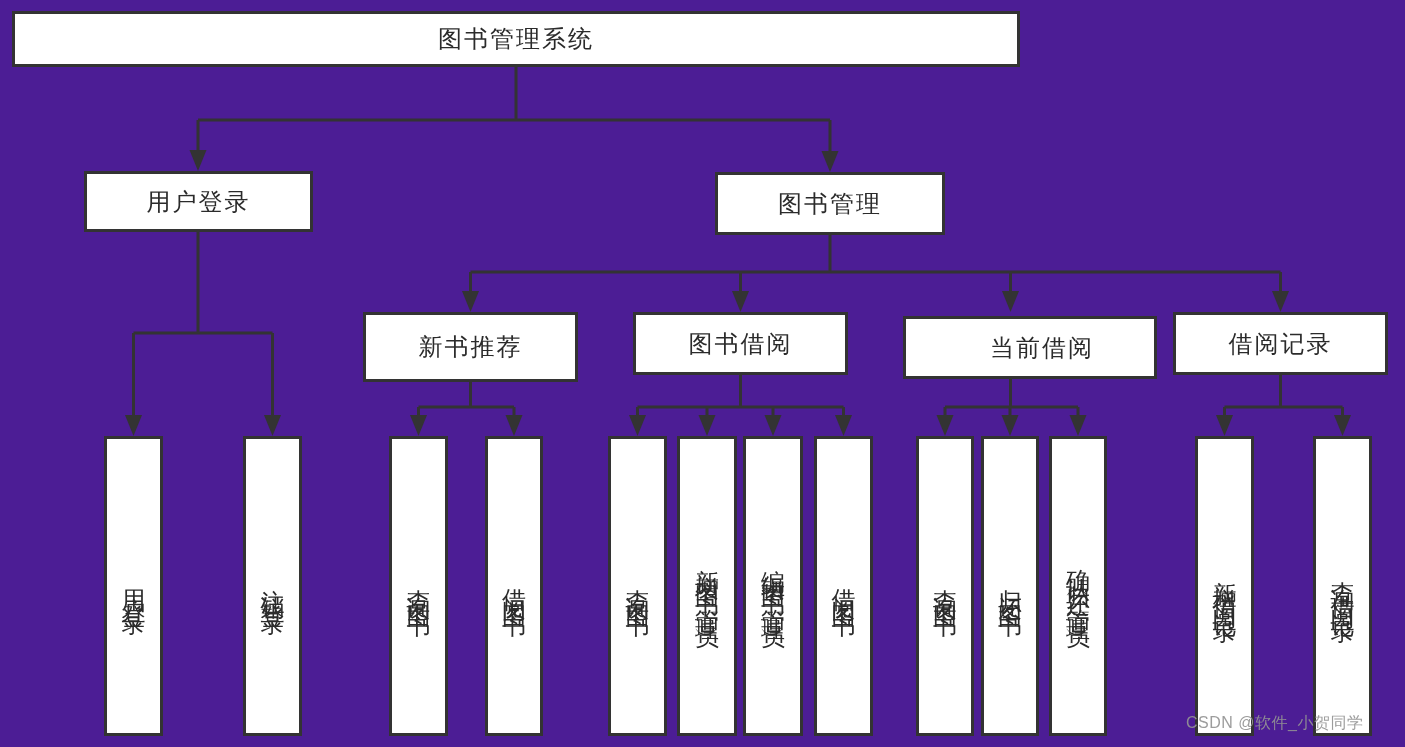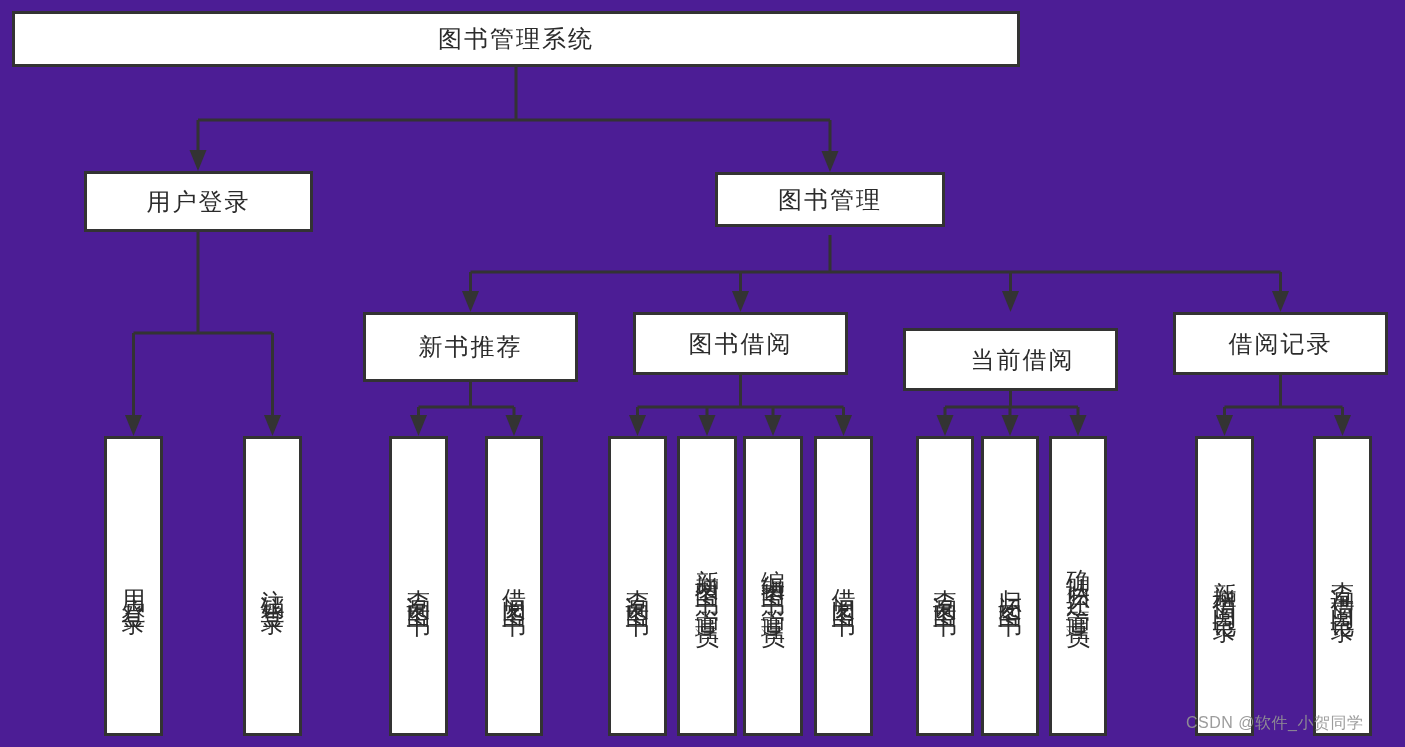--- a/index.html
+++ b/index.html
@@ -60,25 +60,25 @@
     <polygon fill="#333333" stroke="none" points="1069.5,415 1086.5,415 1078,436"></polygon>
 
     <path d="M1280.5 375 V407 M1224.5 407 H1342.5 M1224.5 407 V417 M1342.5 407 V417"></path>
     <polygon fill="#333333" stroke="none" points="1216,415 1233,415 1224.5,436"></polygon>
     <polygon fill="#333333" stroke="none" points="1334,415 1351,415 1342.5,436"></polygon>
   </svg>
 
   <div class="node" style="left:12px;top:11px;width:1008px;height:56px;">图书管理系统</div>
 
   <div class="node" style="left:84px;top:171px;width:229px;height:61px;">用户登录</div>
-  <div class="node" style="left:715px;top:172px;width:230px;height:55px;">图书管理</div>
+  <div class="node" style="left:715px;top:172px;width:230px;height:63px;">图书管理</div>
 
   <div class="node" style="left:363px;top:312px;width:215px;height:70px;">新书推荐</div>
   <div class="node" style="left:633px;top:312px;width:215px;height:63px;font-family:Liberation Serif, serif;">图书借阅</div>
-  <div class="node" style="left:903px;top:328px;width:215px;height:63px;padding-left:24px;">当前借阅</div>
+  <div class="node" style="left:903px;top:316px;width:254px;height:63px;padding-left:24px;">当前借阅</div>
   <div class="node" style="left:1173px;top:312px;width:215px;height:63px;">借阅记录</div>
 
   <div class="node v" style="left:104px;top:436px;width:59px;height:300px;">用户登录</div>
   <div class="node v" style="left:243px;top:436px;width:59px;height:300px;">注销登录</div>
 
   <div class="node v" style="left:389px;top:436px;width:59px;height:300px;">查询图书</div>
   <div class="node v" style="left:485px;top:436px;width:58px;height:300px;">借阅图书</div>
 
   <div class="node v" style="left:608px;top:436px;width:59px;height:300px;">查询图书</div>
   <div class="node v" style="left:677px;top:436px;width:60px;height:300px;">新增图书（管理员）</div>

